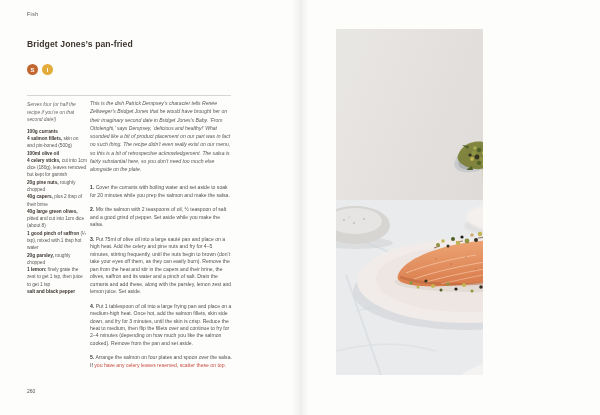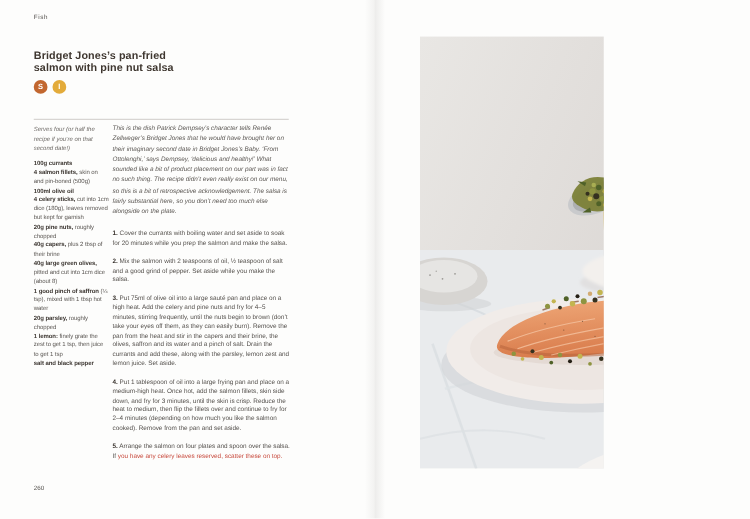--- a/index.html
+++ b/index.html
@@ -34,21 +34,21 @@
   .photo svg{display:block;}
 </style>
 </head>
 <body>
 
 <div class="spread">
 
   <div>
     <div class="running-head rh-left">Fish</div>
 
-    <h1 class="title"><span>Bridget Jones’s pan-fried</span><br><span>salmon with pine nut salsa</span></h1>
+    <h1 class="title"><span>Bridget Jones’s pan-fried</span><br></h1>
 
     <div class="badges">
       <span class="badge badge-s">S</span>
       <span class="badge badge-i">I</span>
     </div>
 
     <div class="rule"></div>
 
     <div class="sidebar">
       <p class="serves">Serves four (or half the recipe if you’re on that second date!)</p>

